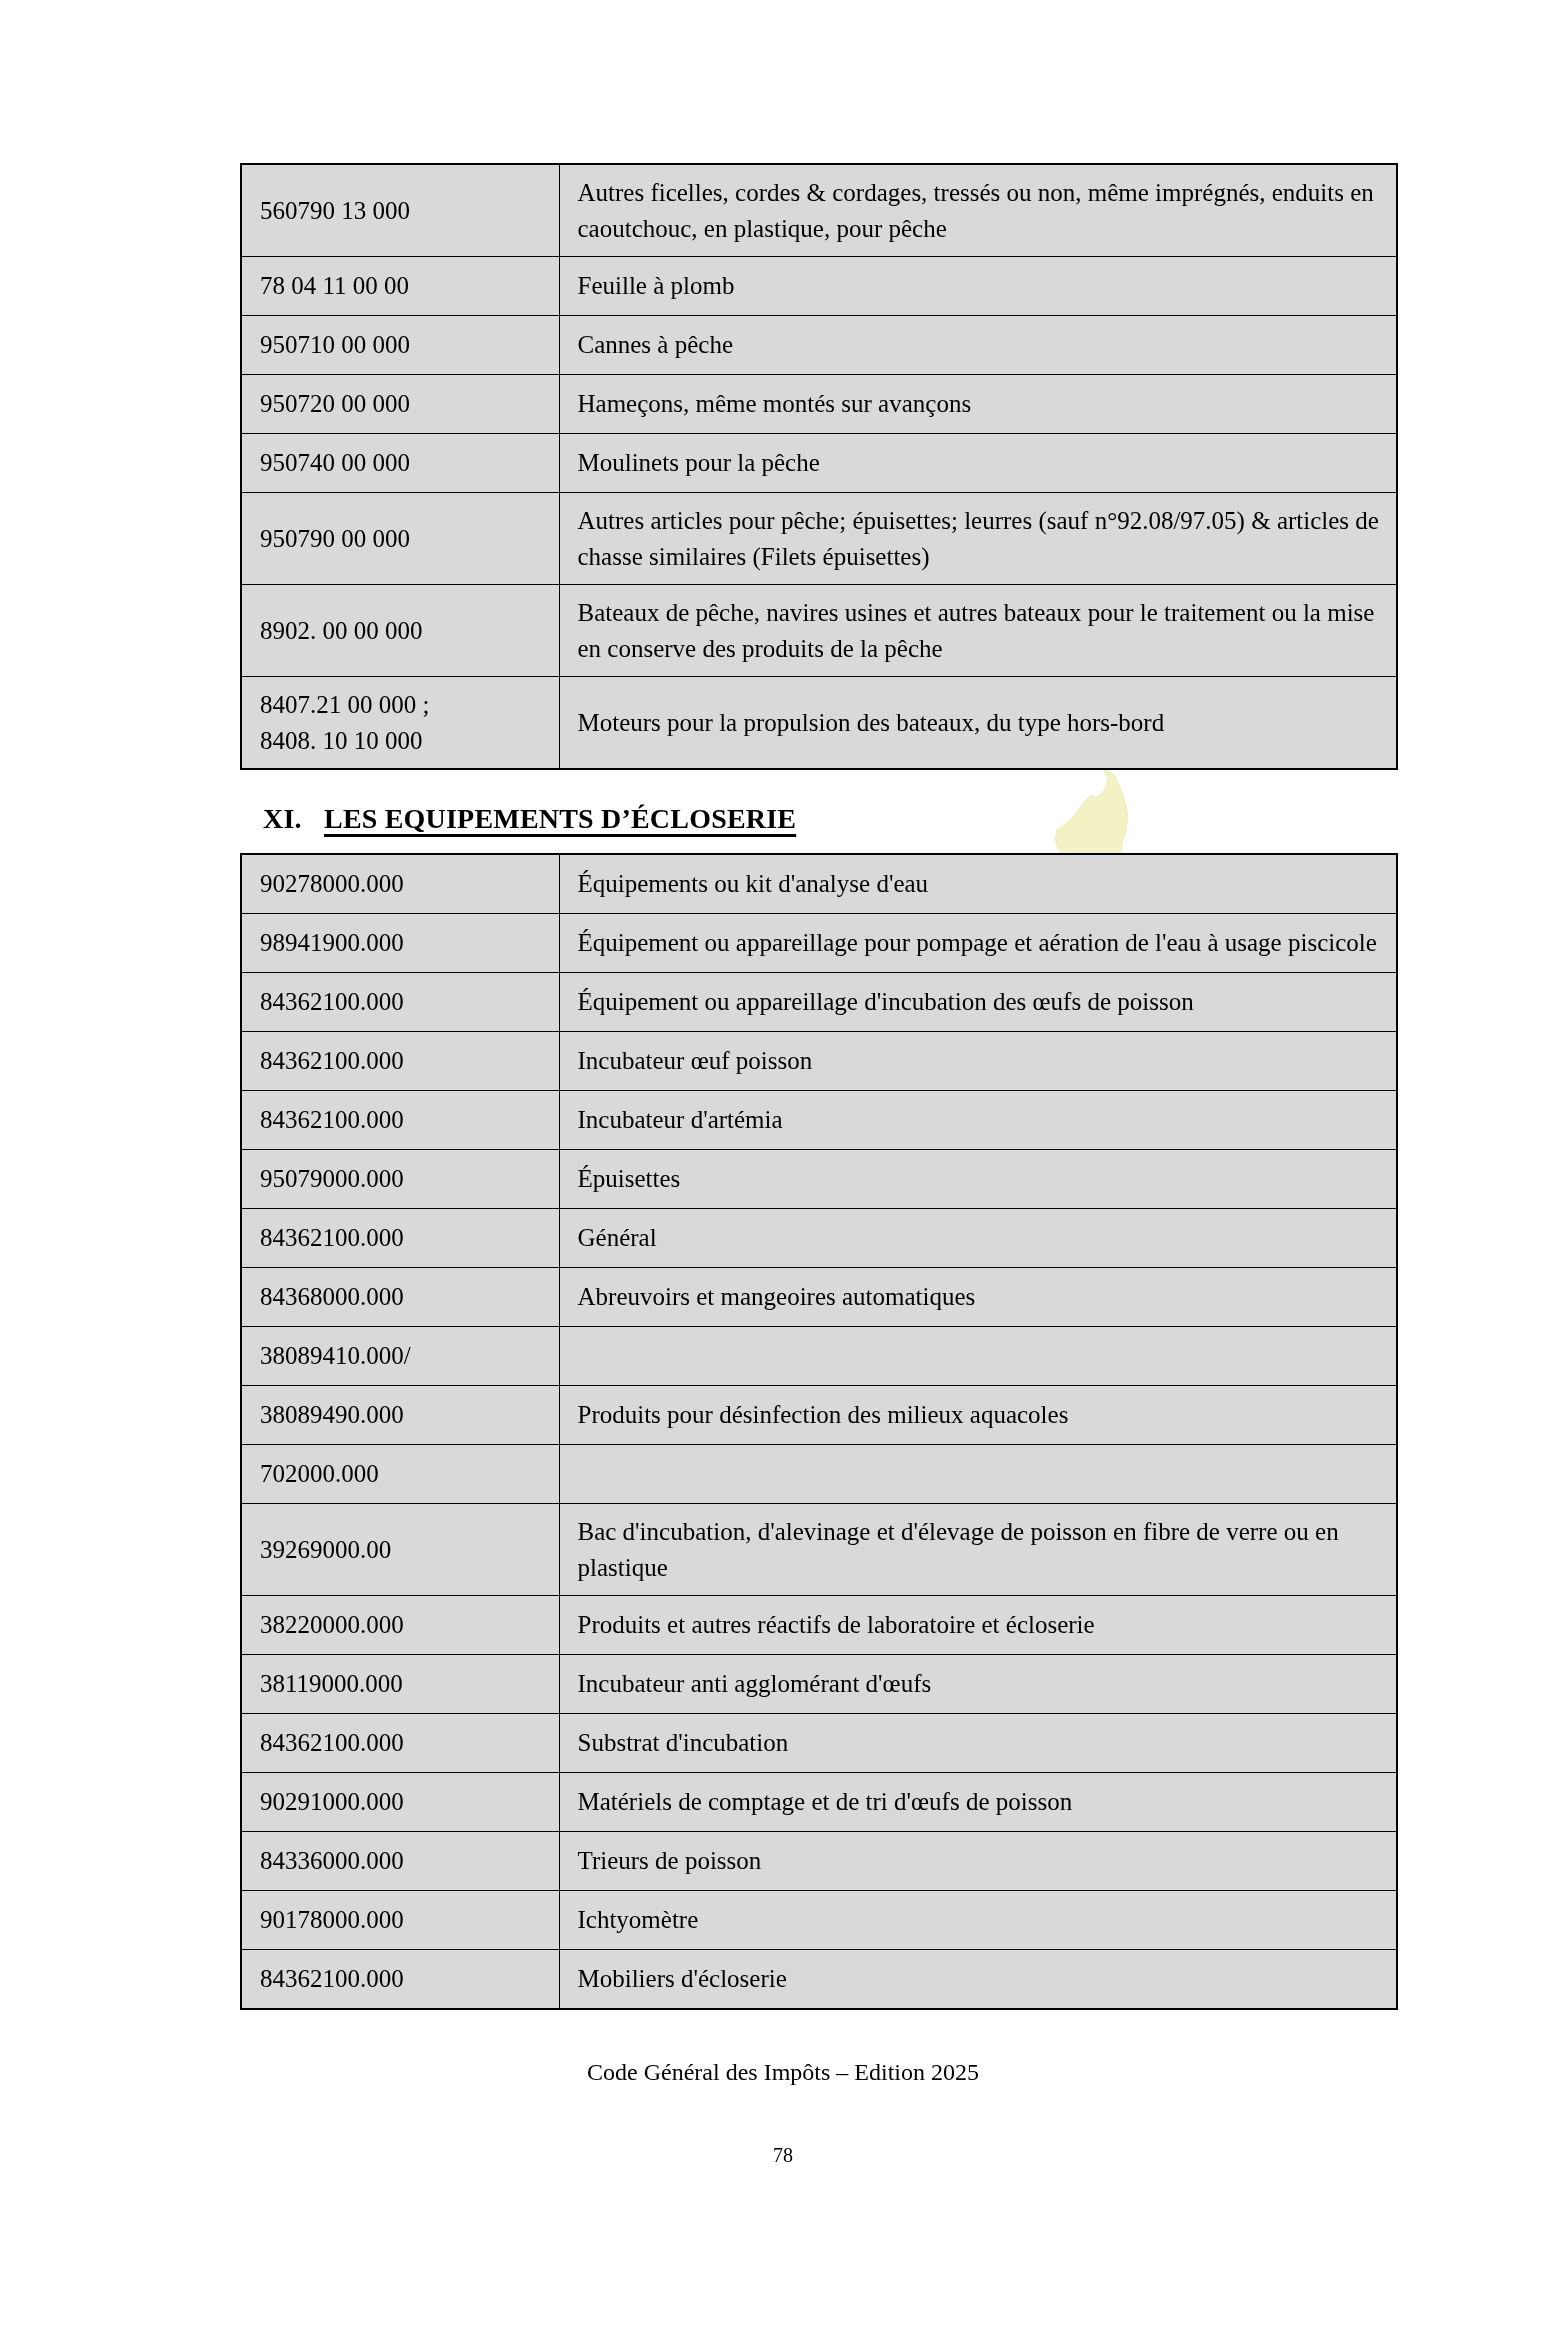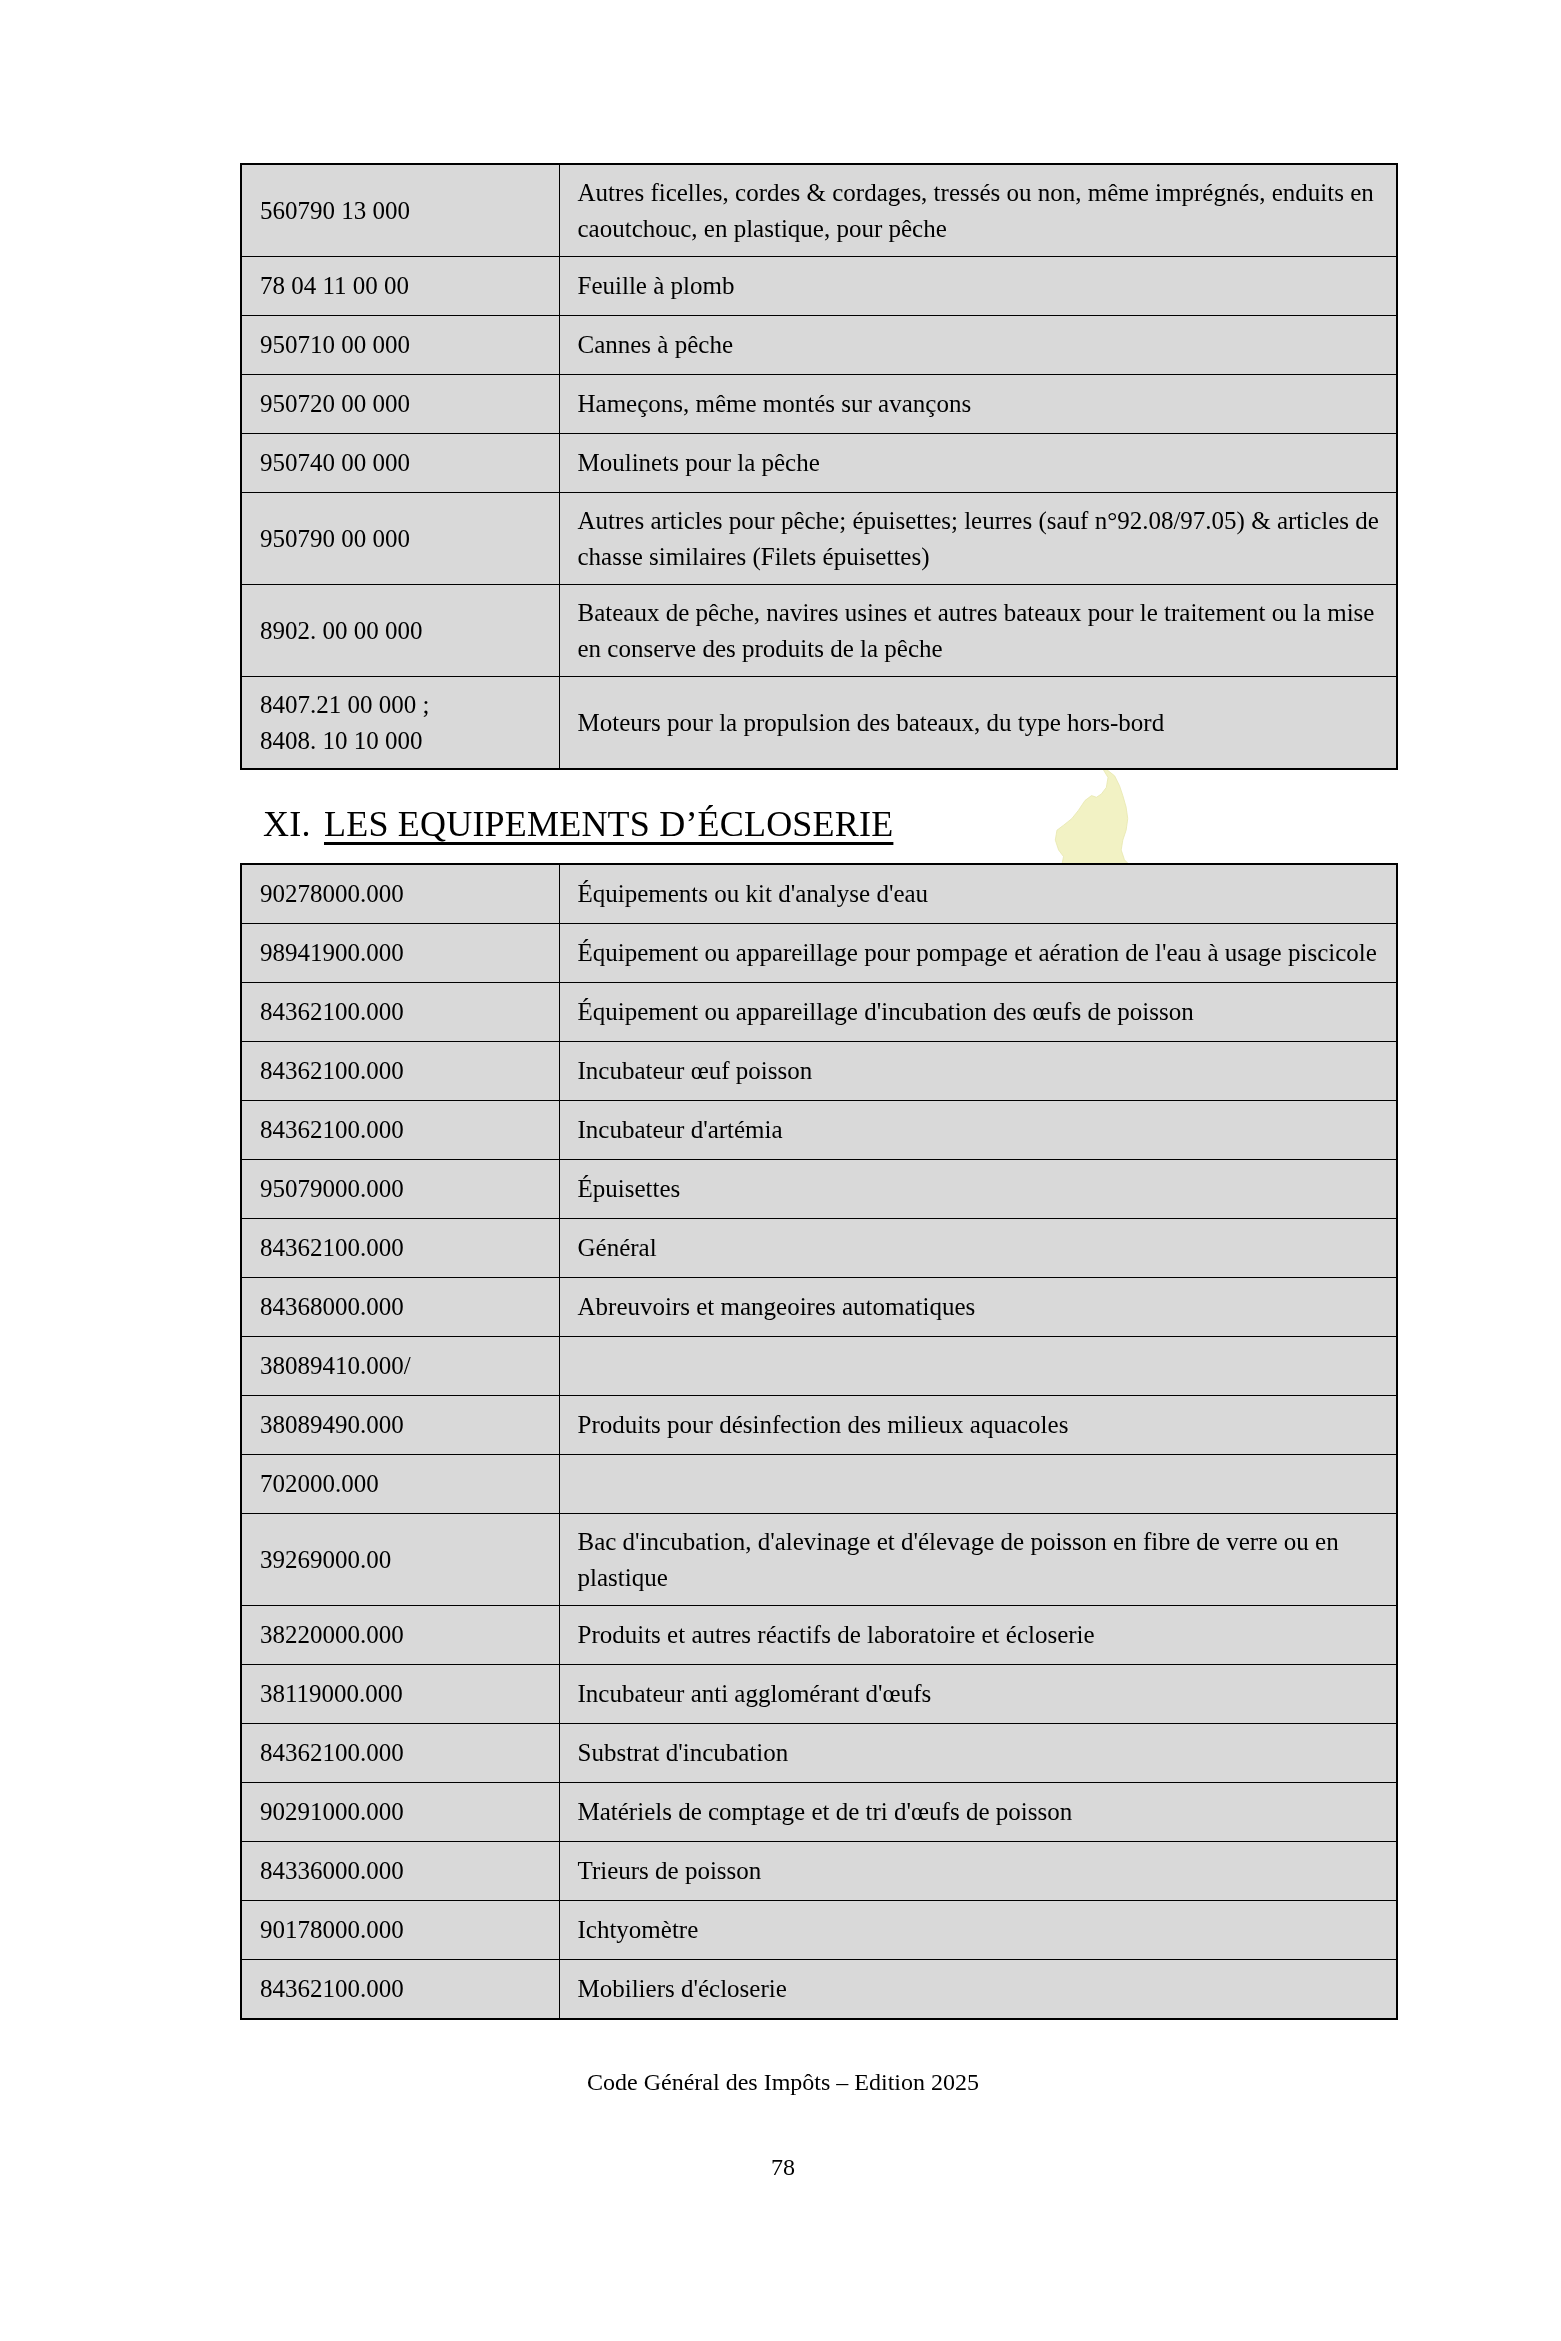--- a/index.html
+++ b/index.html
@@ -72,22 +72,22 @@
   table.code-table td.empty-cell { }
 
   
   .t1 td { height: 38px; }
   .t2 td { height: 38px; }
 
   
   .section-heading {
     margin: 33px 0 18px 0;
     padding-left: 23px;
-    font-size: 36px;
-    font-weight: normal;
+    font-size: 28px;
+    font-weight: bold;
     letter-spacing: 0.2px;
     white-space: nowrap;
   }
   .section-heading .numeral {
     display: inline-block;
     min-width: 61px;
   }
   .section-heading .title-text {
     text-decoration: underline;
     text-underline-offset: 5.8px;
@@ -97,21 +97,21 @@
   
   .footer {
     margin-top: 46px;
     text-align: center;
     font-size: 24px;
     line-height: 1.4;
     padding-right: 33px;
   }
   .footer .page-number {
     margin-top: 51px;
-    font-size: 24px;
+    font-size: 20px;
   }
 </style>
 </head>
 <body>
 
 <div class="page">
 
   <div class="watermark">
     <svg viewBox="0 0 170 185" xmlns="http://www.w3.org/2000/svg" aria-hidden="true">
       <path d="M86 2 L96 6 L102 16 L100 28 L94 36 L88 40 L82 38 L74 44 L66 56

